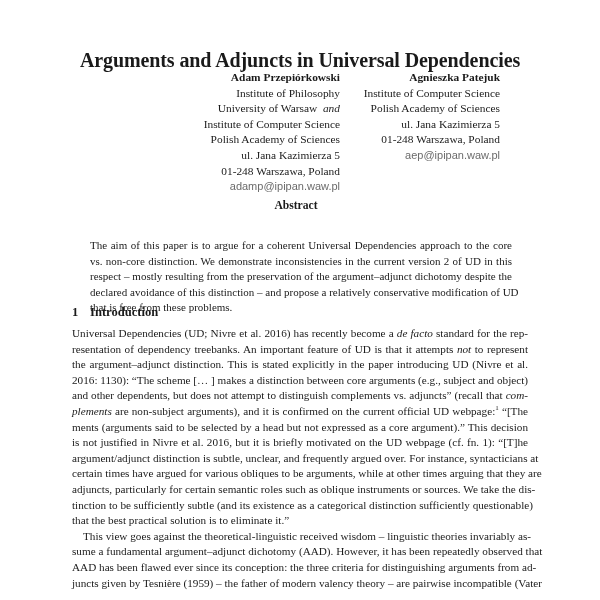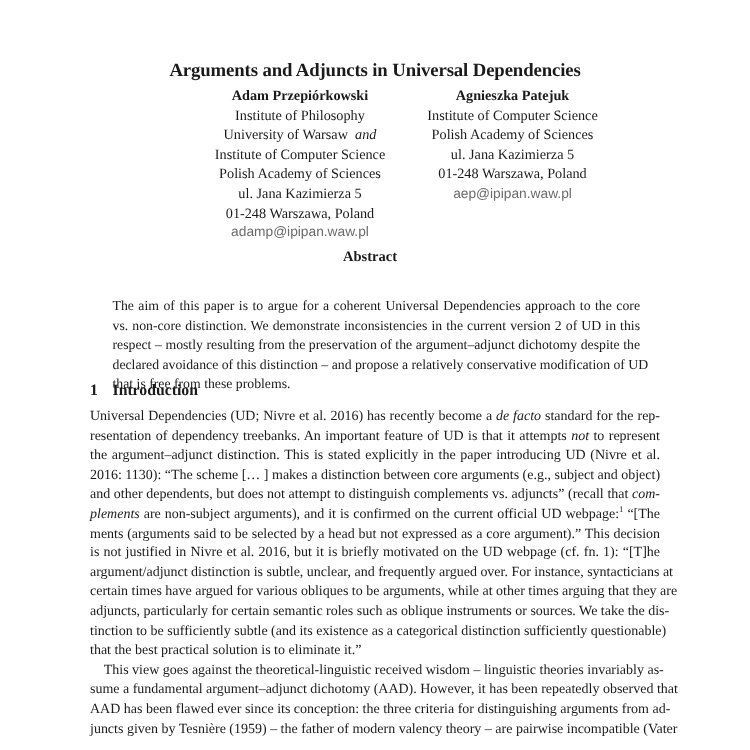--- a/index.html
+++ b/index.html
@@ -20,27 +20,27 @@
       left: 0; top: 0;
       width: 600px; height: 600px;
     }
     .title {
       position: absolute;
       top: 49px;
       left: 0;
       width: 600px;
       text-align: center;
       font-weight: bold;
-      font-size: 15px;
+      font-size: 20px;
       letter-spacing: -0.1px;
     }
     .author {
       position: absolute;
       top: 70px;
-      text-align: center;
+      text-align: right;
       font-size: 11.4px;
       line-height: 15.6px;
     }
     .author.a1 { left: 140px; width: 200px; }
     .author.a2 { left: 320px; width: 180px; }
     .author .name {
       font-weight: bold;
     }
     .author .email {
       font-family: Liberation Sans, sans-serif;

